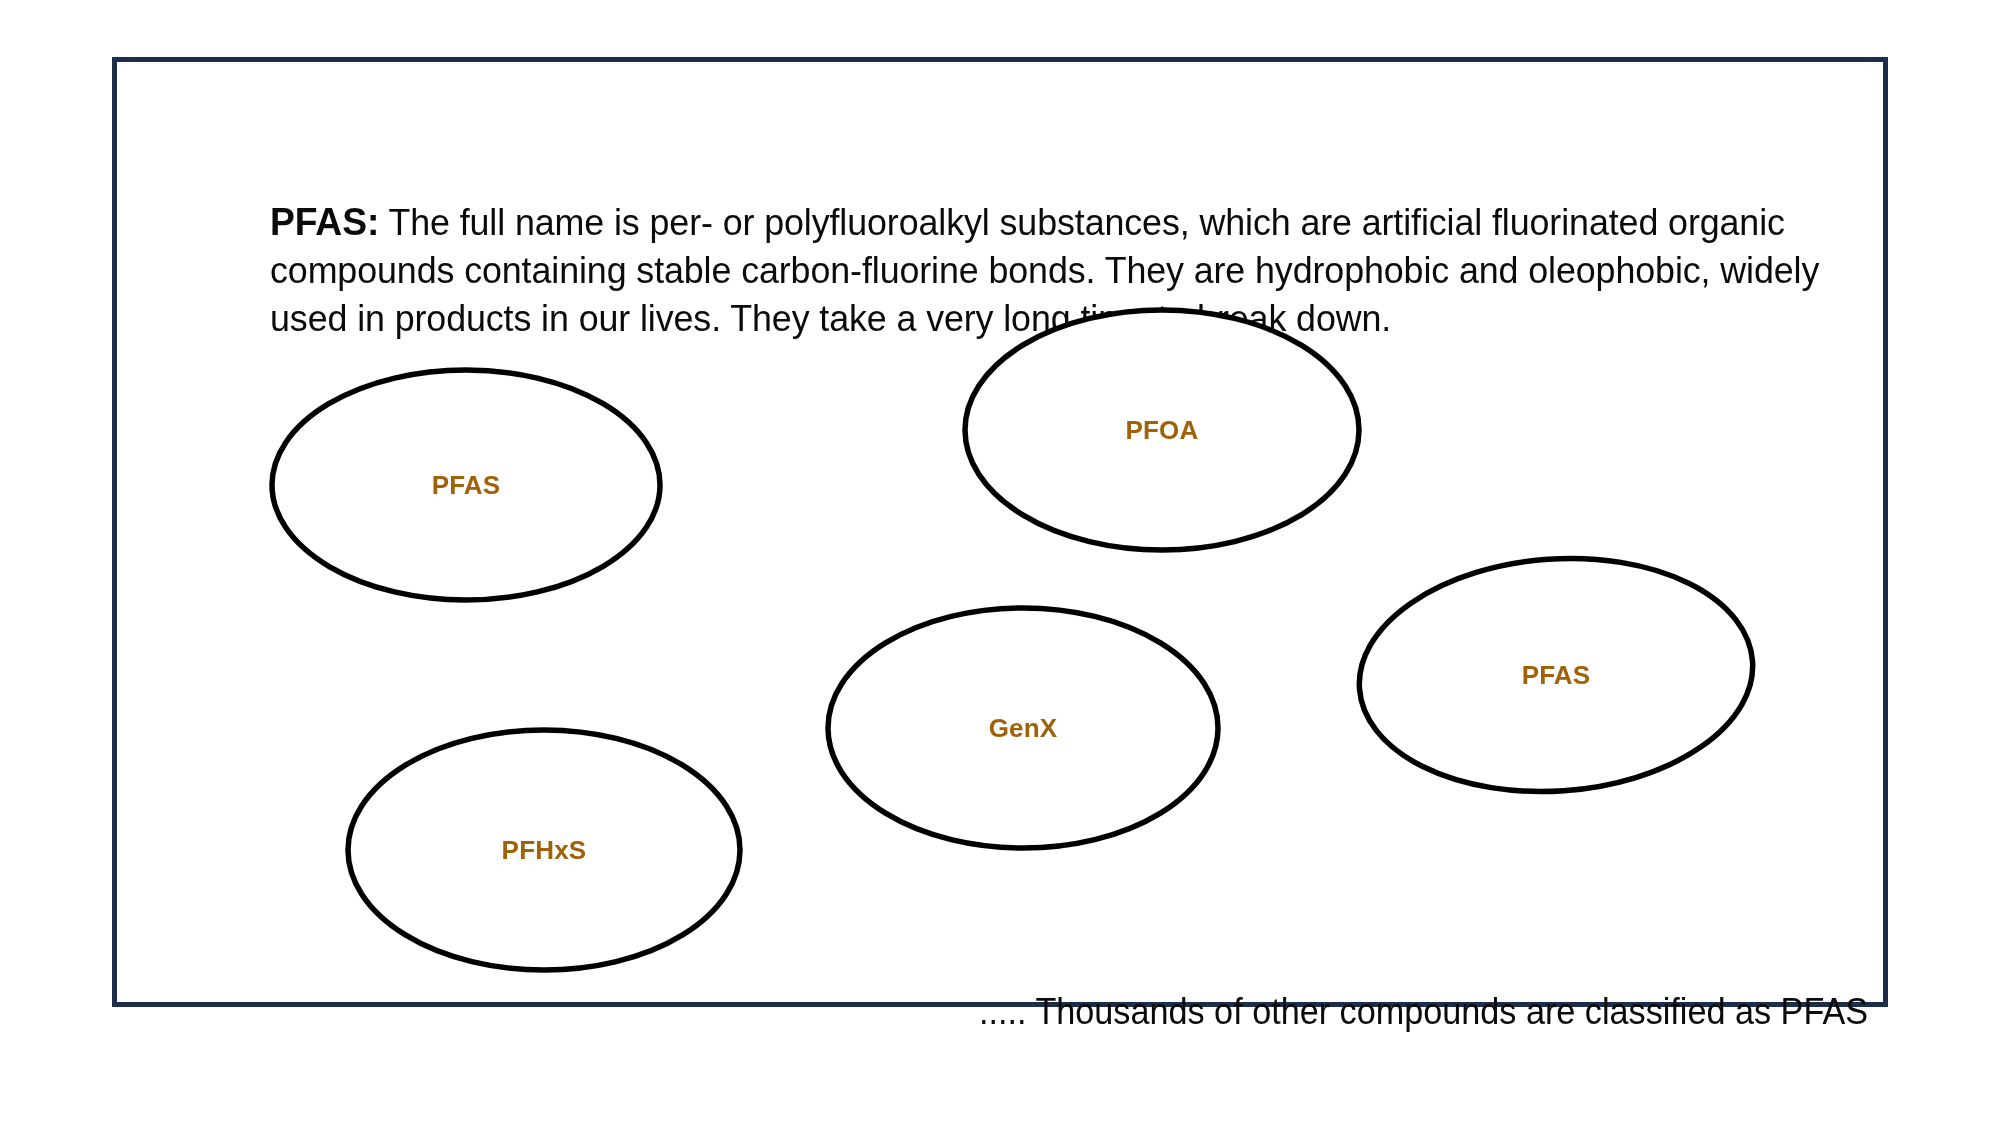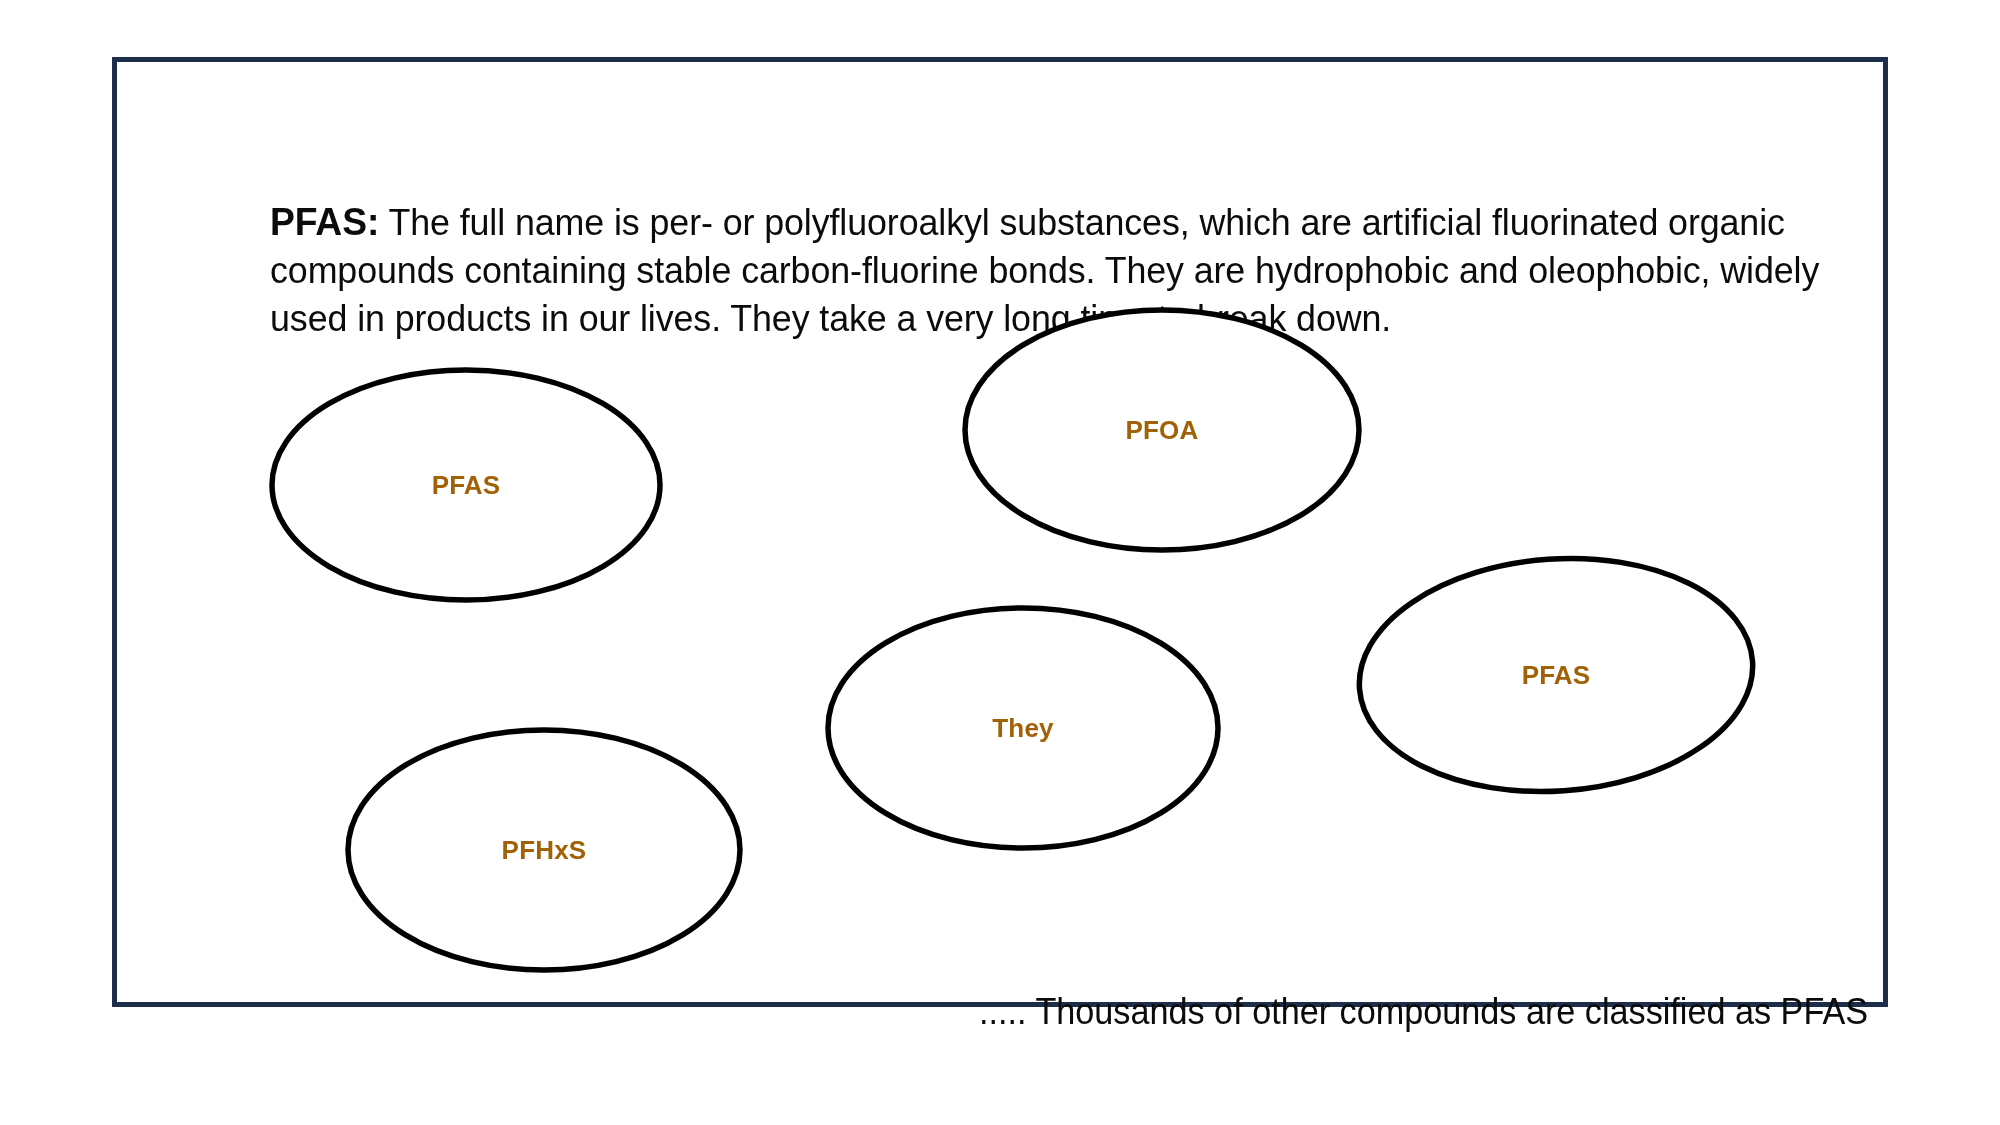--- a/index.html
+++ b/index.html
@@ -126,18 +126,18 @@
           <ellipse cx="1023" cy="728" rx="195" ry="120" class="ellipse-shape" fill="#ffffff" stroke="#000000"></ellipse>
           <ellipse cx="1556" cy="675" rx="197" ry="116" class="ellipse-shape" fill="#ffffff" stroke="#000000" transform="rotate(-4 1556 675)"></ellipse>
           <ellipse cx="544" cy="850" rx="196" ry="120" class="ellipse-shape" fill="#ffffff" stroke="#000000"></ellipse>
         </g>
     </svg>
   </div>
 
   <div id="labels-layer">
       <div class="ellipse-label" style="left: 466px; top: 485px;">PFAS</div>
       <div class="ellipse-label" style="left: 1162px; top: 430px;">PFOA</div>
-      <div class="ellipse-label" style="left: 1023px; top: 728px;">They</div>
+      <div class="ellipse-label" style="left: 1023px; top: 728px;">GenX</div>
       <div class="ellipse-label" style="left: 1556px; top: 675px;">PFAS</div>
       <div class="ellipse-label" style="left: 544px; top: 850px;">PFHxS</div>
     </div>
 
 </div>
 
 </body></html>

